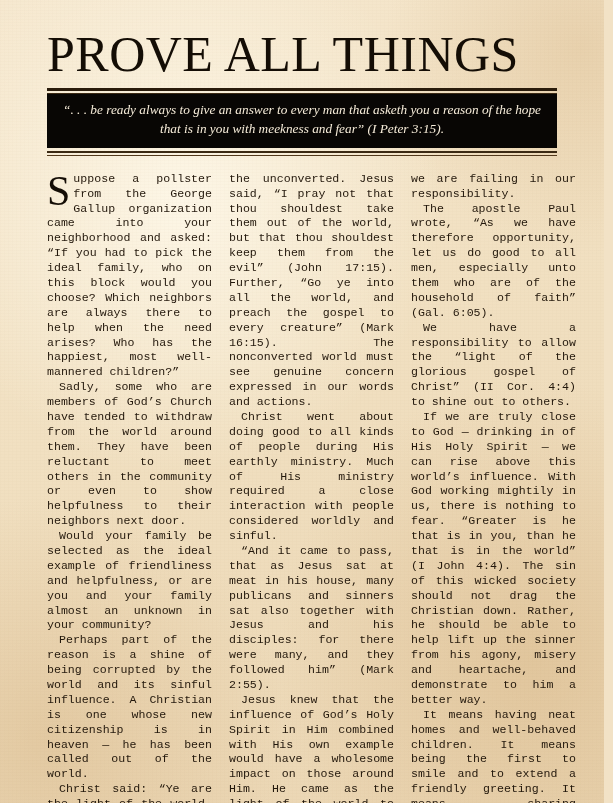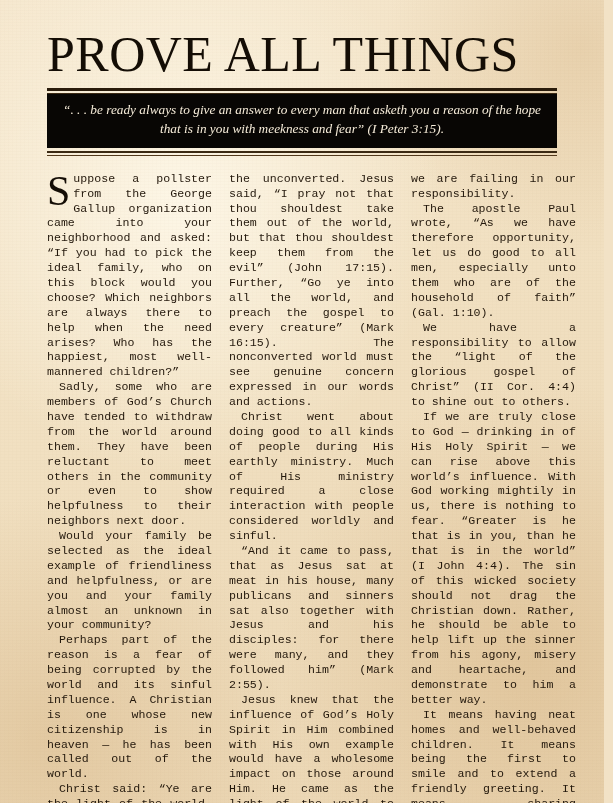--- a/index.html
+++ b/index.html
@@ -157,37 +157,37 @@
 
     <div class="band-rule-bottom"></div>
     <div class="band-rule-bottom2"></div>
 
     <div class="columns">
 
       <div class="col">
         <p class="first dropcap">Suppose a pollster from the George Gallup organization came into your neighborhood and asked: “If you had to pick the ideal family, who on this block would you choose? Which neighbors are always there to help when the need arises? Who has the happiest, most well-mannered children?”</p>
         <p>Sadly, some who are members of God’s Church have tended to withdraw from the world around them. They have been reluctant to meet others in the community or even to show helpfulness to their neighbors next door.</p>
         <p>Would your family be selected as the ideal example of friendliness and helpfulness, or are you and your family almost an unknown in your community?</p>
-        <p>Perhaps part of the reason is a fear of being corrupted by the world and its sinful influence. A Christian is one whose new citizenship is in heaven — he has been called out of the world.</p>
+        <p>Perhaps part of the reason is a shine of being corrupted by the world and its sinful influence. A Christian is one whose new citizenship is in heaven — he has been called out of the world.</p>
         <p>Christ said: “Ye are the light of the world. A city that is set on a hill cannot be hid. Neither do men light a candle, and put it under a bushel, but on a candlestick; and it giveth light unto all that are in the house. Let your light so shine before men, that they may see your good works, and glorify your father which is in heaven” (Matt. 5:14-16).</p>
 
       </div>
 
       <div class="col">
         <p class="first">the unconverted. Jesus said, “I pray not that thou shouldest take them out of the world, but that thou shouldest keep them from the evil” (John 17:15). Further, “Go ye into all the world, and preach the gospel to every creature” (Mark 16:15). The nonconverted world must see genuine concern expressed in our words and actions.</p>
         <p>Christ went about doing good to all kinds of people during His earthly ministry. Much of His ministry required a close interaction with people considered worldly and sinful.</p>
         <p>“And it came to pass, that as Jesus sat at meat in his house, many publicans and sinners sat also together with Jesus and his disciples: for there were many, and they followed him” (Mark 2:55).</p>
         <p>Jesus knew that the influence of God’s Holy Spirit in Him combined with His own example would have a wholesome impact on those around Him. He came as the light of the world to show the right and proper works of God as an example to all people — and to lead sinners to repentance (John 1:9).</p>
         <p>The pure, upright examples of Christ’s followers today can have just as strong and dynamic an influence.</p>
 
       </div>
 
       <div class="col">
         <p class="first">we are failing in our responsibility.</p>
-        <p>The apostle Paul wrote, “As we have therefore opportunity, let us do good to all men, especially unto them who are of the household of faith” (Gal. 1:10).</p>
+        <p>The apostle Paul wrote, “As we have therefore opportunity, let us do good to all men, especially unto them who are of the household of faith” (Gal. 6:05).</p>
         <p>We have a responsibility to allow the “light of the glorious gospel of Christ” (II Cor. 4:4) to shine out to others.</p>
         <p>If we are truly close to God — drinking in of His Holy Spirit — we can rise above this world’s influence. With God working mightily in us, there is nothing to fear. “Greater is he that is in you, than he that is in the world” (I John 4:4). The sin of this wicked society should not drag the Christian down. Rather, he should be able to help lift up the sinner from his agony, misery and heartache, and demonstrate to him a better way.</p>
         <p>It means having neat homes and well-behaved children. It means being the first to smile and to extend a friendly greeting. It means sharing vegetables from your garden, baby-sitting when a mother is sick, running an errand for the elderly.</p>
         <p>In other words it means getting right down to a warm and friendly one-on-one contact — expressing a true regard for neighbor in terms of genuine kindness and friendship.</p>
 
       </div>
 
     </div>
 
   </div>

